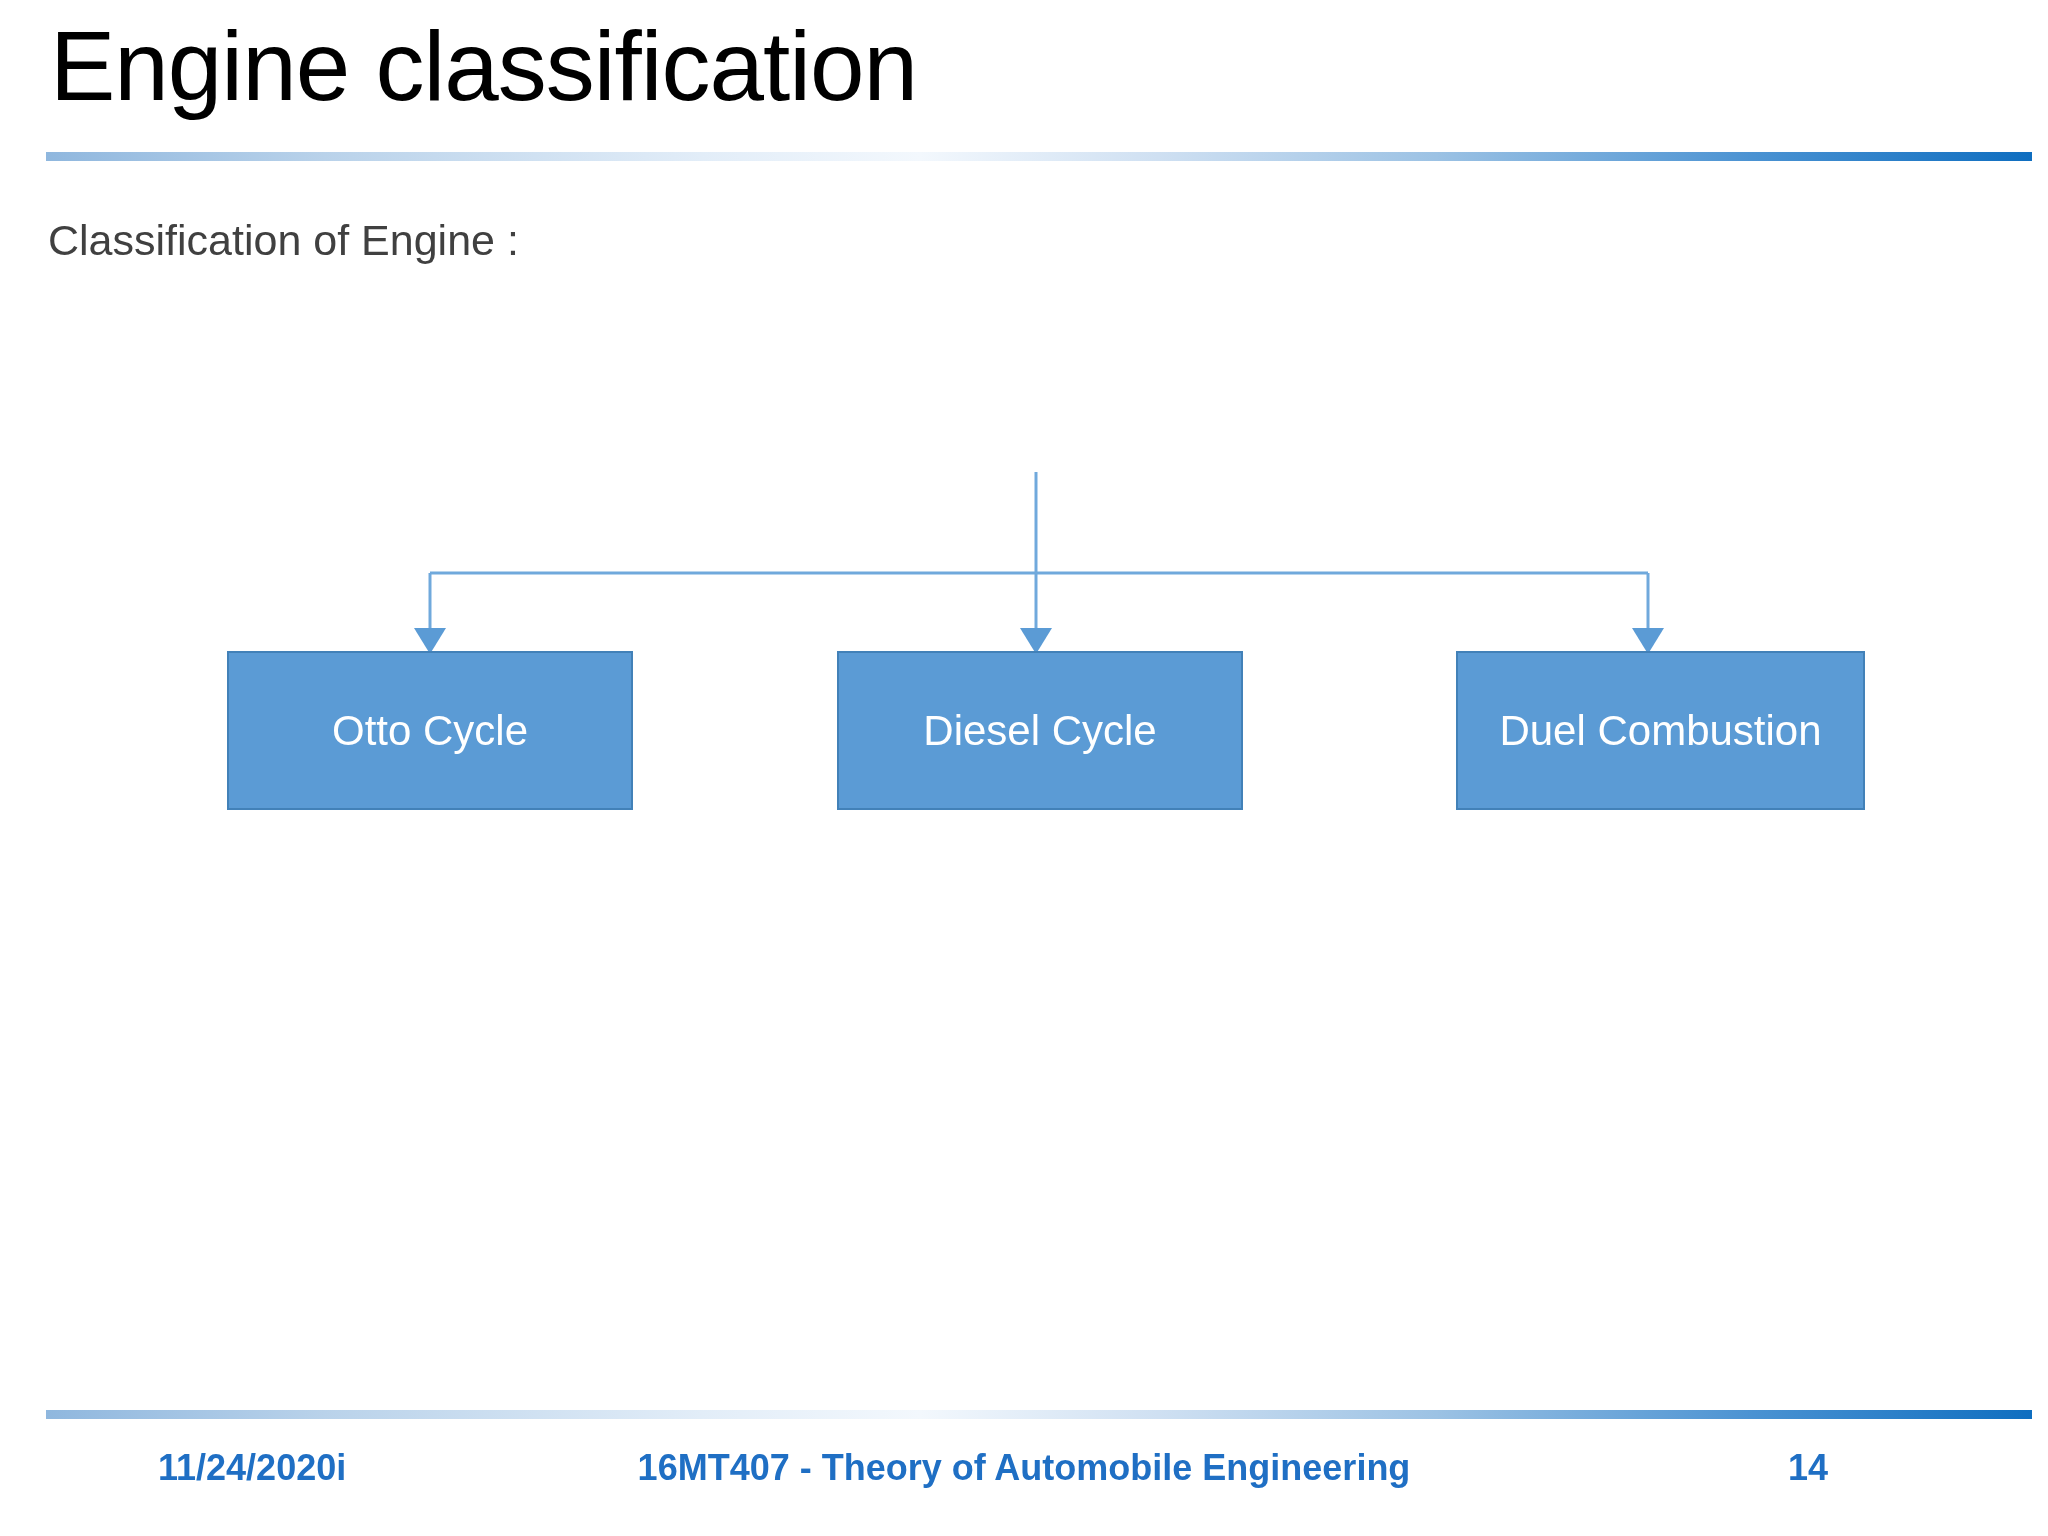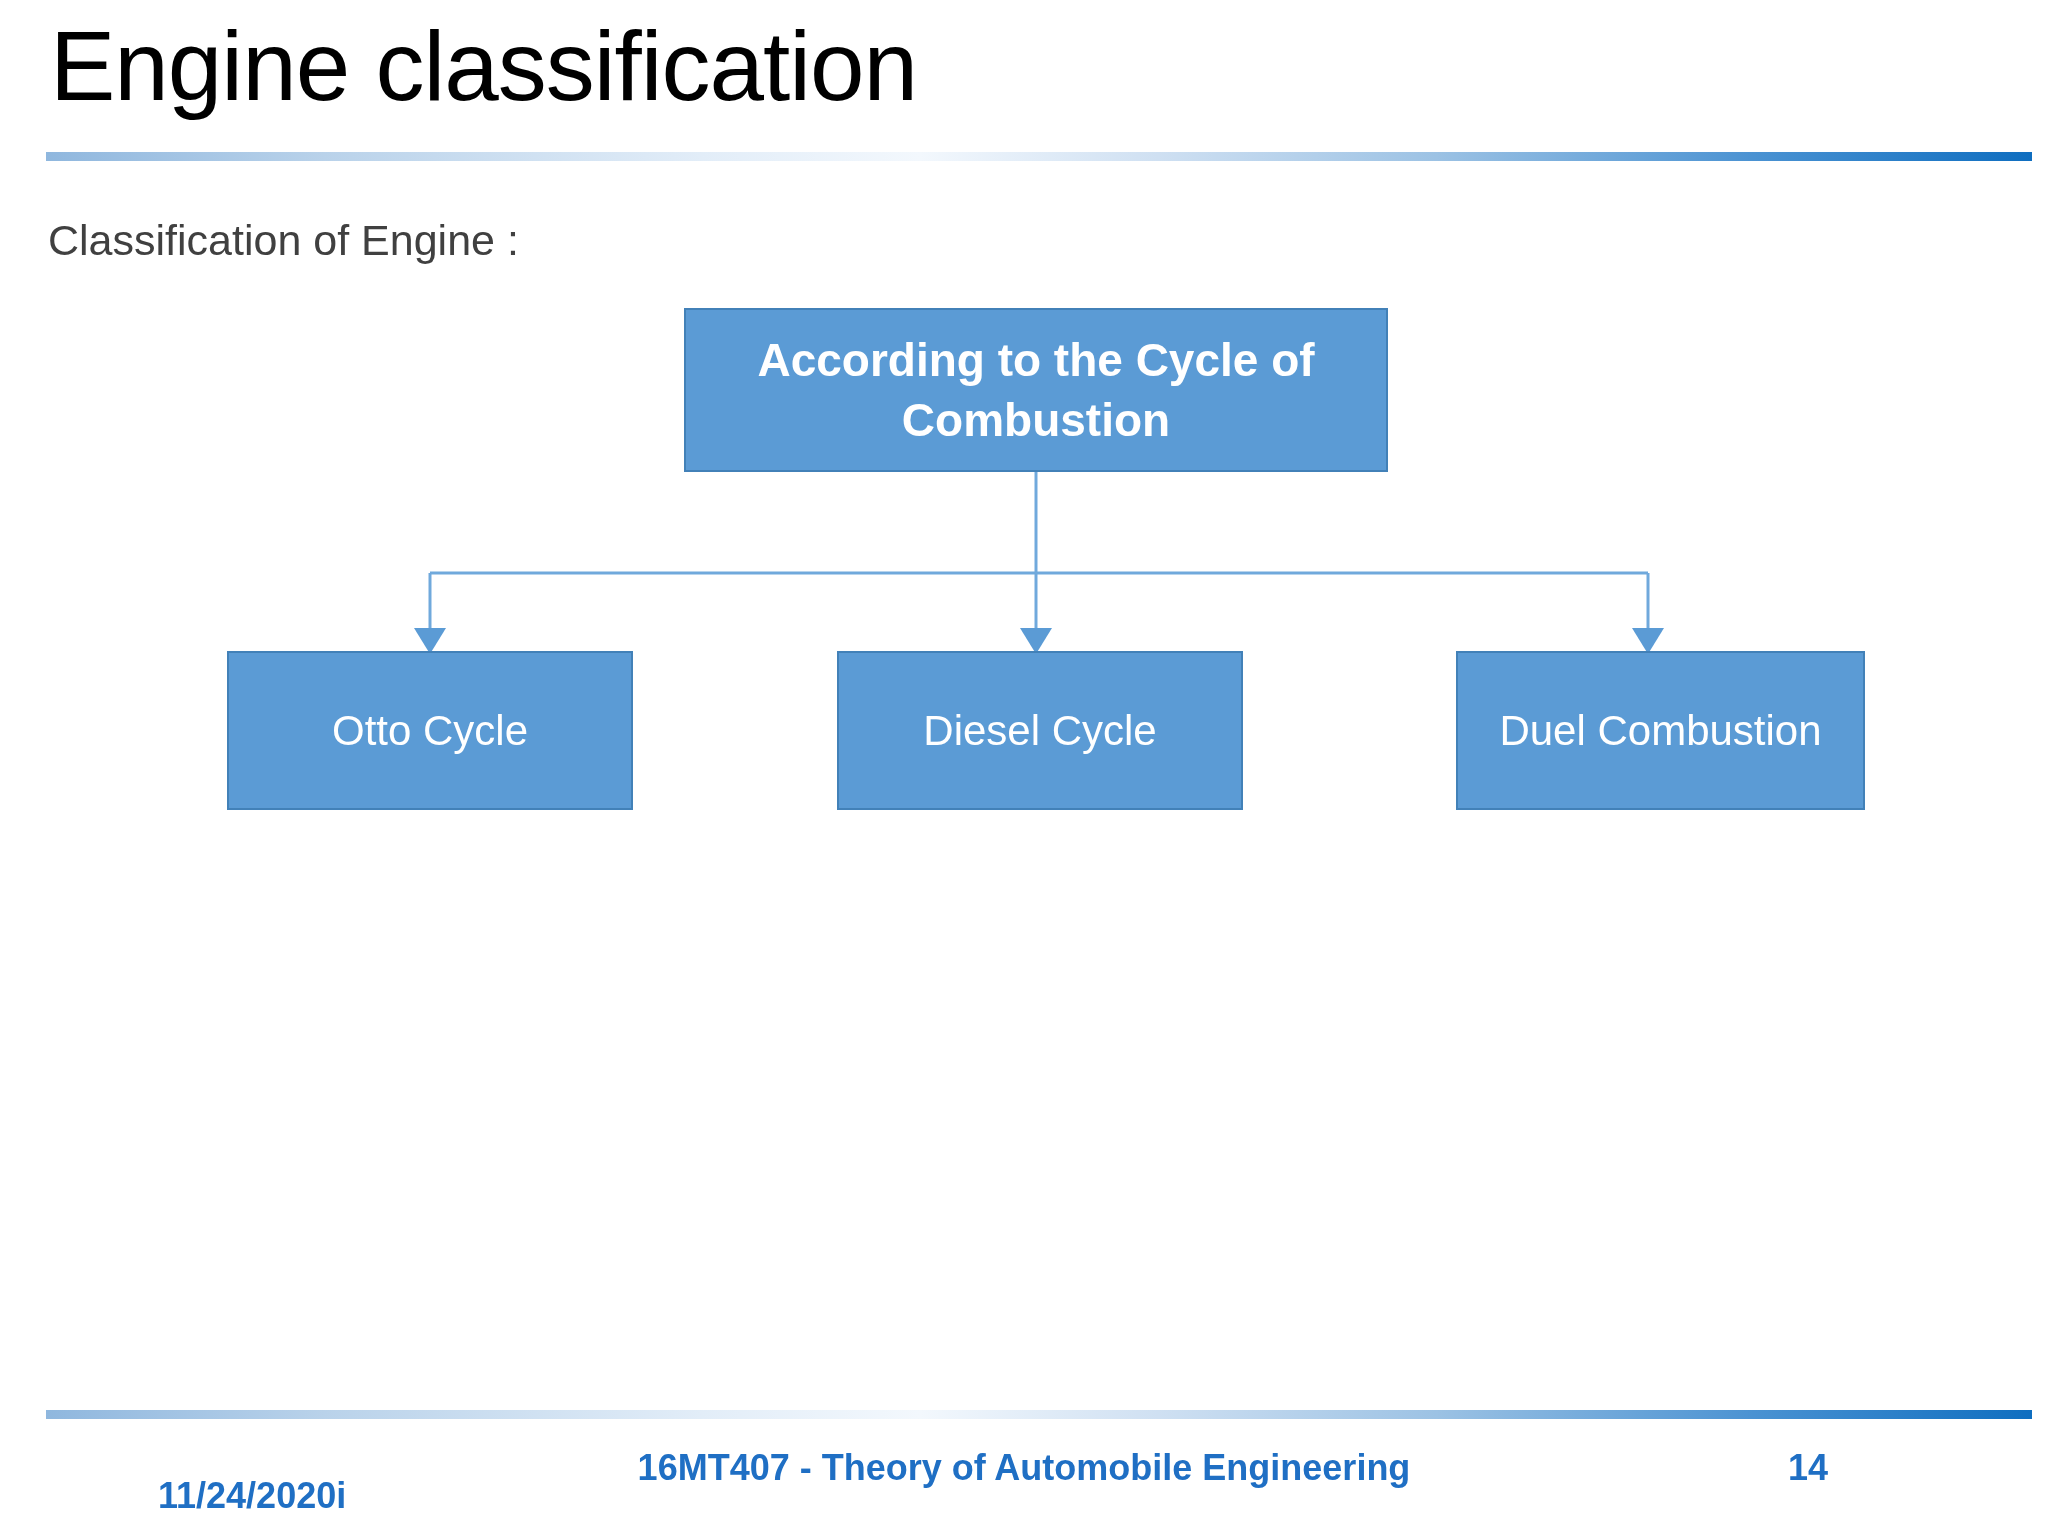--- a/index.html
+++ b/index.html
@@ -125,21 +125,21 @@
 
   
   .footer-text {
     position: absolute;
     top: 1447px;
     font-size: 36px;
     font-weight: bold;
     color: #1F6FC4;
     white-space: nowrap;
   }
-  #footer-date { left: 158px; margin-top: 28px; }
+  #footer-date { left: 158px; }
   #footer-course {
     left: 0;
     width: 2048px;
     text-align: center;
   }
   #footer-page { left: 1788px; }
 </style>
 </head>
 <body>
 
@@ -166,23 +166,20 @@
         <path d="M1648,573 L1648,632"></path>
       </g>
       <g fill="#5B9BD5" stroke="none">
         <polygon points="414,628 446,628 430,654"></polygon>
         <polygon points="1020,628 1052,628 1036,654"></polygon>
         <polygon points="1632,628 1664,628 1648,654"></polygon>
       </g>
     </svg>
   </div>
 
-  <div class="node-box" id="node-root">
-    <span class="node-label">According to the Cycle of Combustion</span>
-  </div>
 
   <div class="node-box node-leaf" id="node-otto">
     <span class="node-label">Otto Cycle</span>
   </div>
 
   <div class="node-box node-leaf" id="node-diesel">
     <span class="node-label">Diesel Cycle</span>
   </div>
 
   <div class="node-box node-leaf" id="node-duel">

